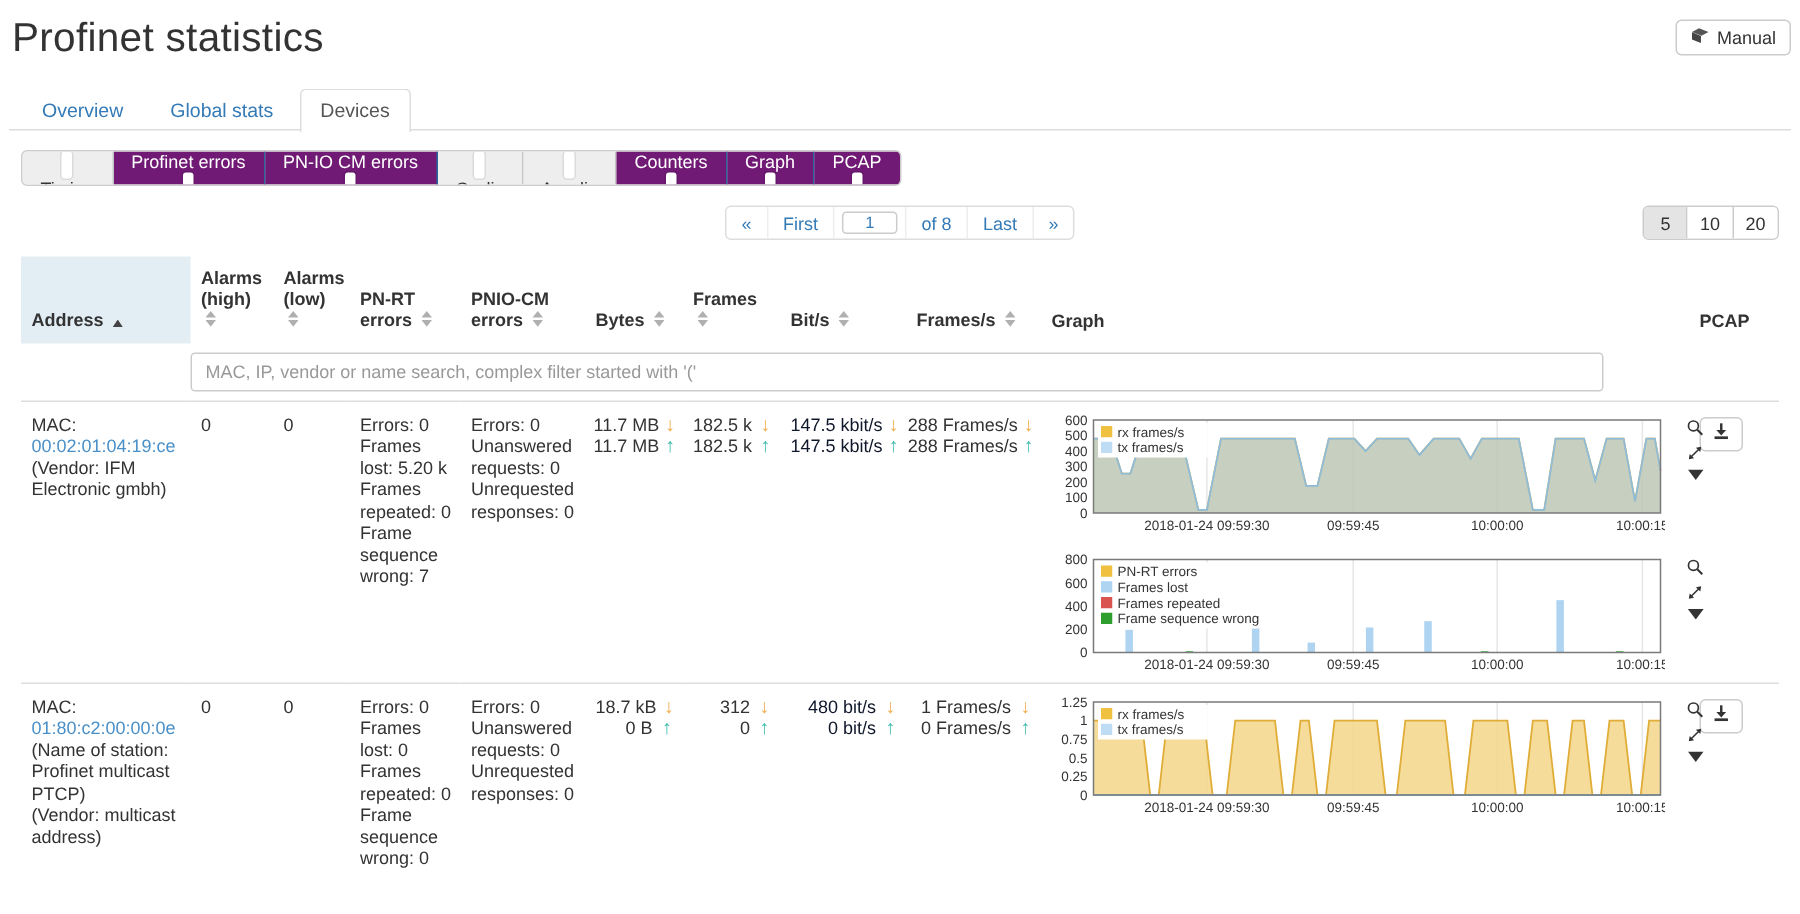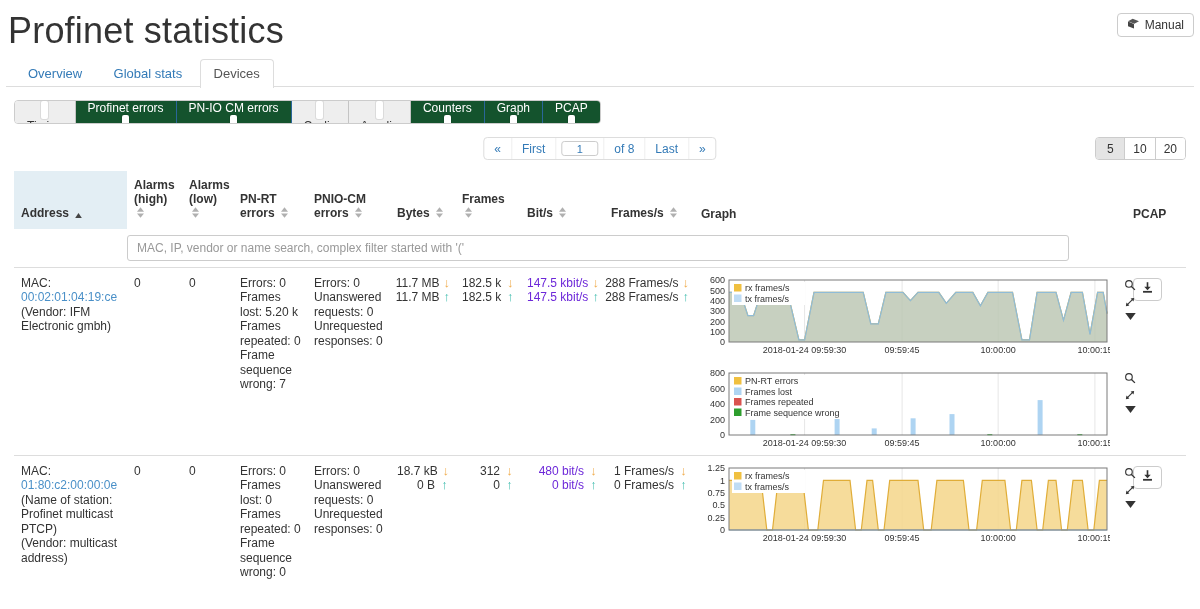--- a/index.html
+++ b/index.html
@@ -5,21 +5,21 @@
   * { box-sizing: border-box; }
   html, body { margin:0; padding:0; }
   body {
     width:1200px; height:609px; background:#fff; overflow:hidden;
     font-family:"Liberation Sans", sans-serif; font-size:12px; color:#333;
   }
   .page { position:relative; width:1200px; padding:0 6px; }
 
   
   .title-row { position:relative; height:58px; }
-  .page-title { margin:0; padding:10px 0 0 2px; font-size:36px; font-weight:400; color:#333; letter-spacing:0.2px; }
+  .page-title { margin:0; padding:10px 0 0 2px; font-size:27px; font-weight:400; color:#333; letter-spacing:0.2px; }
   .manual-btn {
     position:absolute; right:0px; top:13px; display:flex; align-items:center; gap:5px;
     background:#fff; border:1px solid #ccc; border-radius:4px; padding:4px 9px;
     font-size:12px; color:#333; cursor:pointer;
   }
 
   
   .tabs { position:relative; height:29px; border-bottom:1px solid #ddd; padding-left:8px; }
   .tab {
     display:inline-block; padding:6px 13px 7px 13px; font-size:13px; color:#337ab7;
@@ -32,21 +32,21 @@
   .toggle-row { padding:13px 0 0 8px; display:flex; align-items:center; gap:13px; }
   .tgroup { display:inline-flex; border:1px solid #ccc; border-radius:4px; overflow:hidden; background:#fff; height:24px; }
   .tgitem {
     display:flex; align-items:center; height:100%; padding:0 3px; font-size:12px;
     border-right:1px solid #c4c4c4; cursor:pointer; white-space:nowrap; overflow:hidden;flex-direction:column;
   }
   .tgitem:last-child { border-right:none; }
   .tgitem .tglabel { padding:0 9px; }
   .tgitem .knob { width:7px; height:18px; background:#fff; border-radius:2px; flex:0 0 auto; box-shadow:0 0 0 1px rgba(0,0,0,0.08); }
   .tgitem.off { background:#eeeeee; color:#333; }
-  .tgitem.on  { background:#14532d; color:#fff; border-right-color:#2a6699; }
+  .tgitem.on  { background:#701a75; color:#fff; border-right-color:#2a6699; }
   .tgitem.on .knob { order:2; }
   .tgitem.on .tglabel { order:1; }
 
   
   .pager-row { position:relative; height:38px; margin-top:9px; }
   .pagination {
     position:absolute; left:50%; transform:translateX(-50%); top:4px;
     display:inline-flex; align-items:stretch; border:1px solid #ddd; border-radius:4px;
     background:#fff; height:23px; overflow:hidden;
   }
@@ -84,21 +84,21 @@
   th.center { text-align:center; }
   table.stats td { font-size:12px; color:#333; vertical-align:top; padding:6px 5px 6px 7px; line-height:14.5px; }
   tr.datarow td { border-top:1px solid #ddd; padding-top:8px; }
   td.numcol { text-align:right; }
   .addr-link { color:#4a90c8; text-decoration:none; cursor:pointer; }
   .multi div { }
   .num-line { display:flex; justify-content:flex-end; align-items:baseline; gap:4px; white-space:nowrap; }
   .num-line .arr { font-size:13px; font-weight:bold; line-height:13px; width:11px; text-align:center; }
   .arr.down { color:#f0ad4e; }
   .arr.up   { color:#3fbcad; }
-  .green { color:#6d28d9; }
+  .green { color:#0f172a; }
 
   .search-input {
     width:942px; height:26px; border:1px solid #ccc; border-radius:3px; padding:0 9px;
     font-size:12px; color:#333; font-family:"Liberation Sans", sans-serif; background:#fff;
   }
   .search-input::placeholder { color:#999; }
 
   
   .graphs { display:flex; flex-direction:column; gap:13px; }
   .graph-block { display:flex; align-items:flex-start; }

